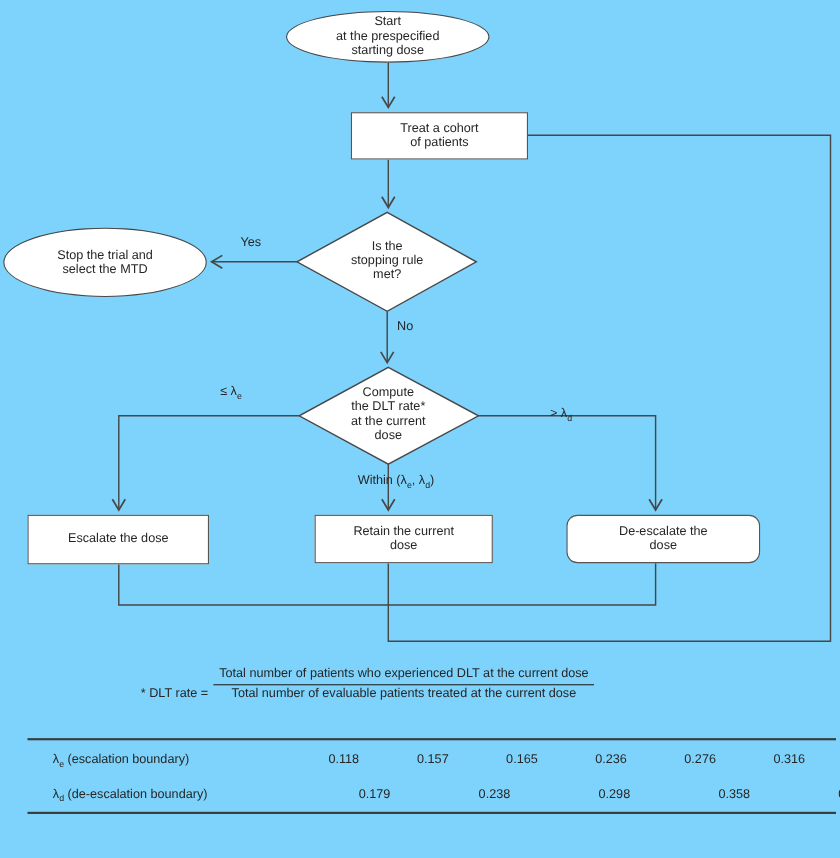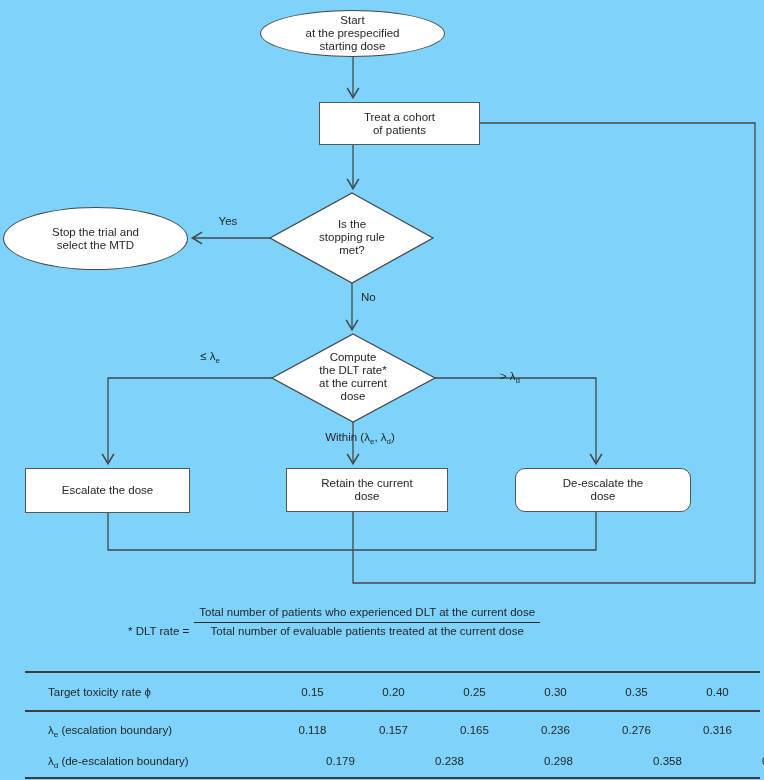--- a/index.html
+++ b/index.html
@@ -118,29 +118,20 @@
 
   <div class="formula" style="left:128px;top:606px;">
     <span>* DLT rate =</span>
     <span class="frac">
       <span class="num">Total number of patients who experienced DLT at the current dose</span>
       <span class="den">Total number of evaluable patients treated at the current dose</span>
     </span>
   </div>
 
   <div class="dlt-table">
-    <div class="t-row t-header">
-      <div class="t-label">Target toxicity rate ϕ</div>
-      <div class="t-cell">0.15</div>
-      <div class="t-cell">0.20</div>
-      <div class="t-cell">0.25</div>
-      <div class="t-cell">0.30</div>
-      <div class="t-cell">0.35</div>
-      <div class="t-cell">0.40</div>
-    </div>
     <div class="t-row t-r1">
       <div class="t-label">
         <span>λ</span><sub>e</sub><span> (escalation boundary)</span>
       </div>
       <div class="t-cell">0.118</div>
       <div class="t-cell">0.157</div>
       <div class="t-cell">0.165</div>
       <div class="t-cell">0.236</div>
       <div class="t-cell">0.276</div>
       <div class="t-cell">0.316</div>

